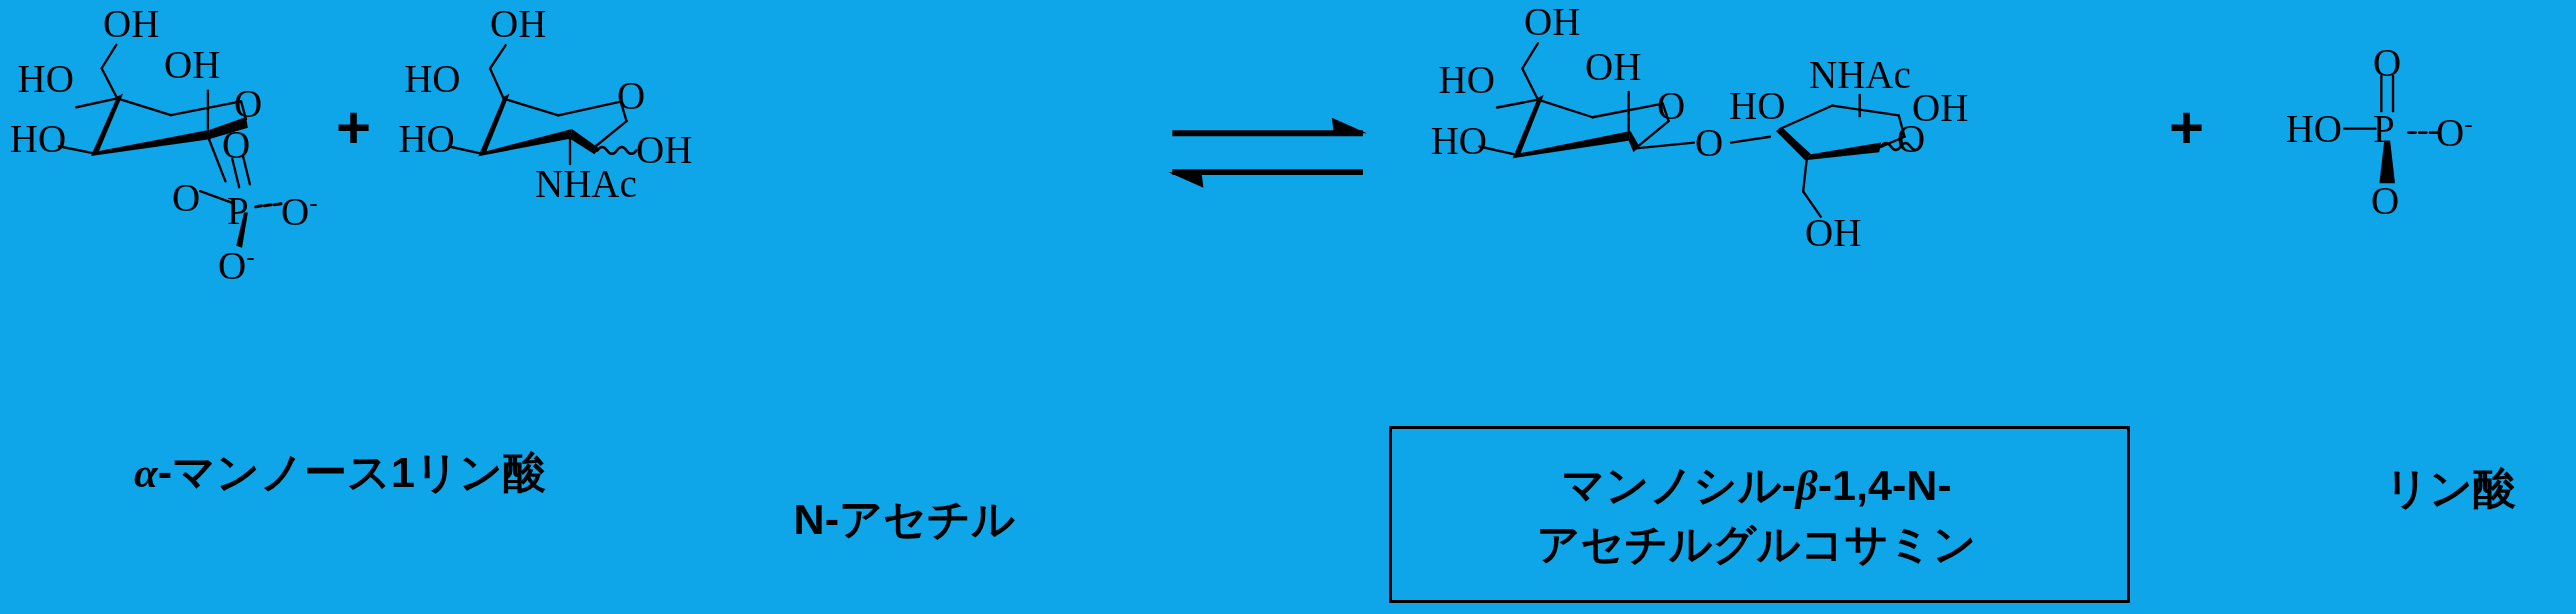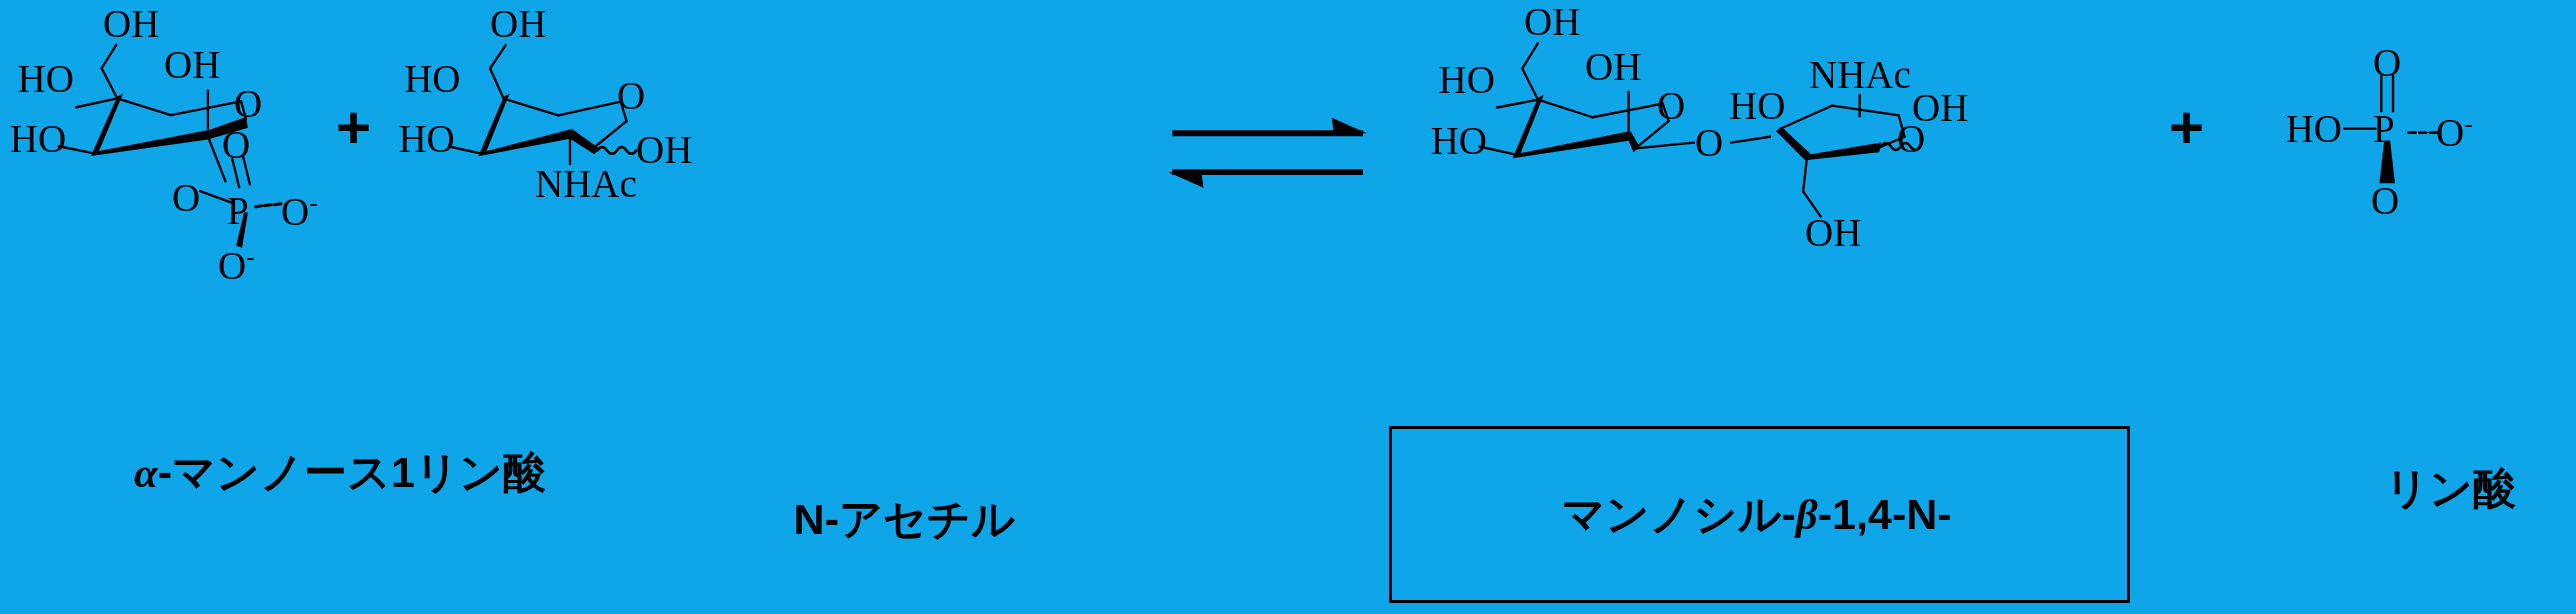--- a/index.html
+++ b/index.html
@@ -325,19 +325,20 @@
     <span class="greek">α</span><span>-マンノース1リン酸</span>
   </div>
 
   <div class="name-label" style="left:605px; top:444px; width:410px;margin-top:47px;">
     <div>N-アセチル</div>
   </div>
 
   <div class="product-box" style="left:1389px; top:426px; width:741px; height:177px;">
     <div class="product-box-text">
       <div><span>マンノシル-</span><span class="greek">β</span><span>-1,4-N-</span></div>
+      <div>アセチルグルコサミン</div>
     </div>
   </div>
 
   <div class="name-label" style="left:2223px; top:444px; width:293px;margin-top:16px;">リン酸</div>
 
 </div>
 
 
 </body></html>

